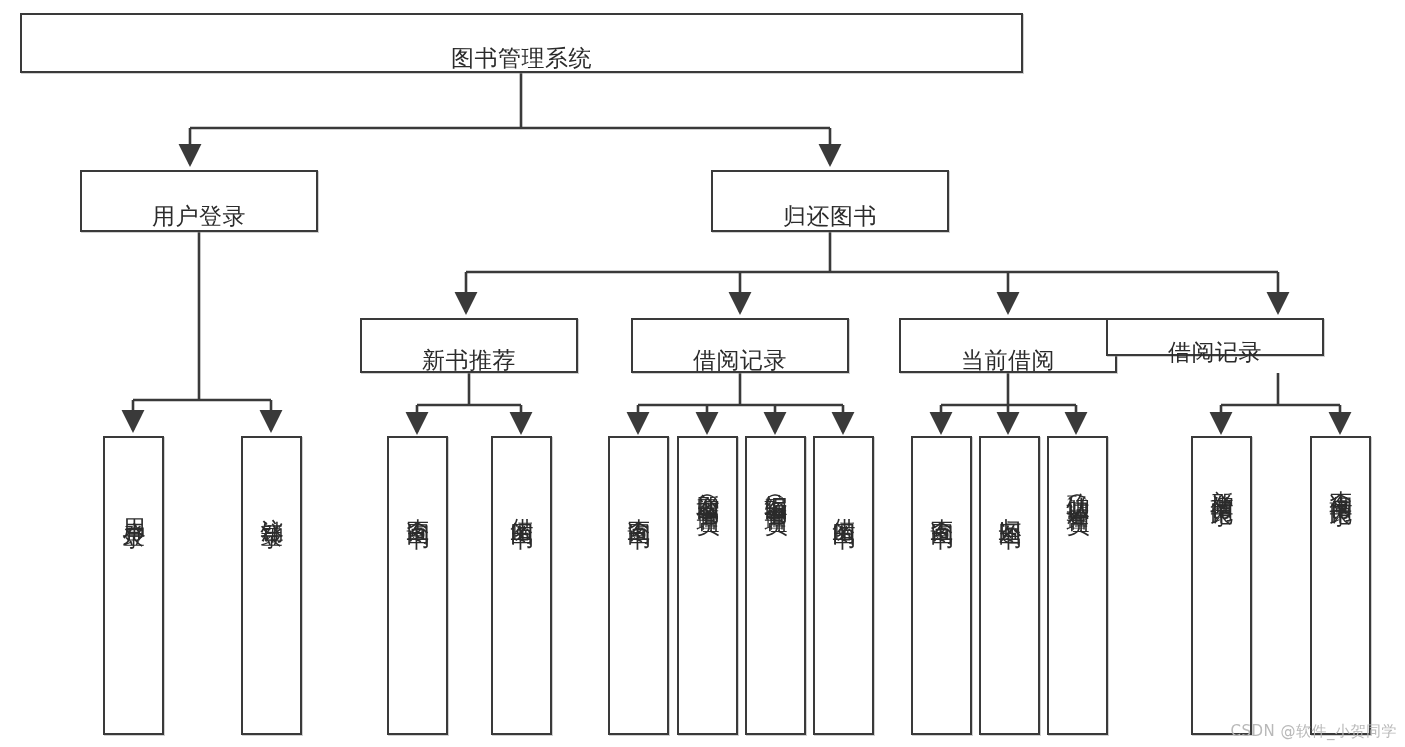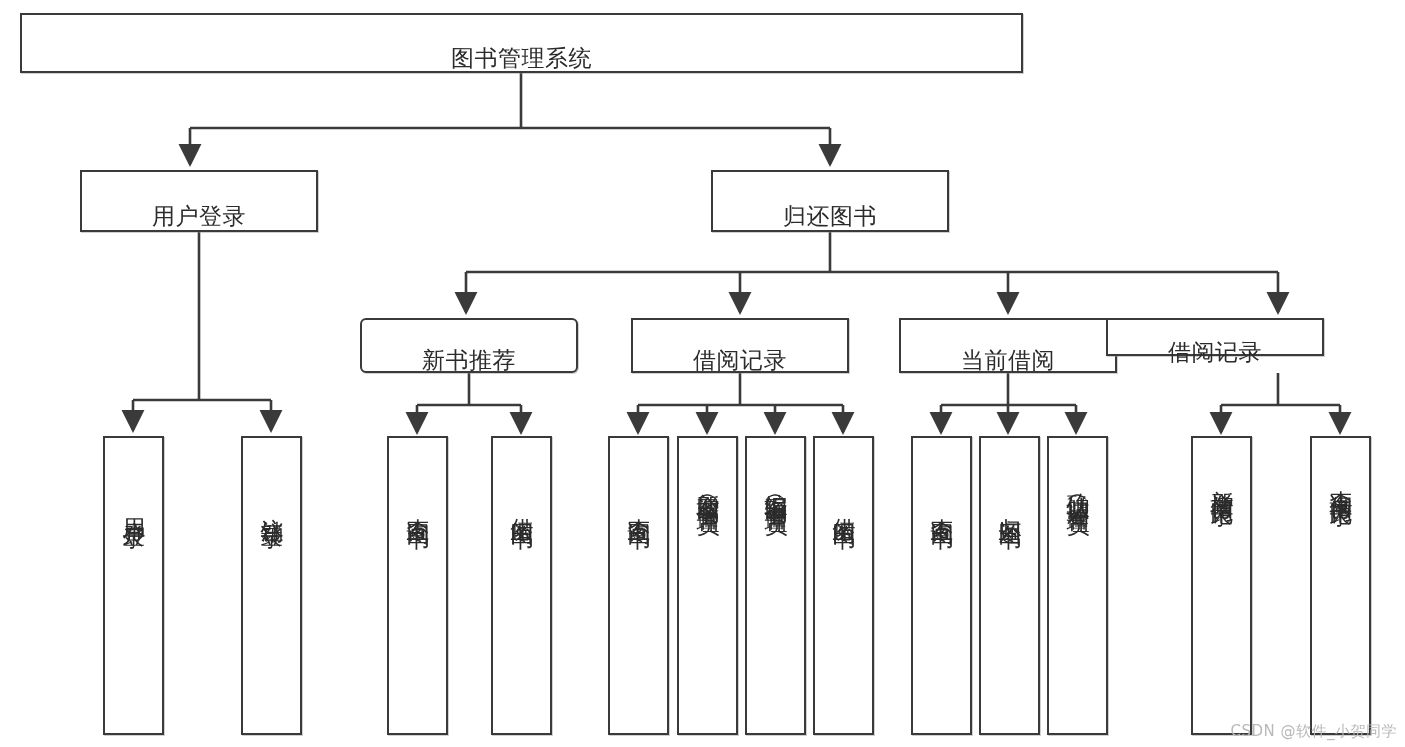--- a/index.html
+++ b/index.html
@@ -137,21 +137,21 @@
     <span class="label">图书管理系统</span>
   </div>
 
   <div class="node h" style="left:80px; top:170px; width:238px; height:62px;">
     <span class="label">用户登录</span>
   </div>
   <div class="node h" style="left:711px; top:170px; width:238px; height:62px;">
     <span class="label">归还图书</span>
   </div>
 
-  <div class="node h" style="left:360px; top:318px; width:218px; height:55px;border-radius:6px;">
+  <div class="node h" style="left:360px; top:318px; width:218px; height:55px;">
     <span class="label">新书推荐</span>
   </div>
   <div class="node h" style="left:631px; top:318px; width:218px; height:55px;">
     <span class="label">借阅记录</span>
   </div>
   <div class="node h" style="left:899px; top:318px; width:218px; height:55px;">
     <span class="label">当前借阅</span>
   </div>
   <div class="node h" style="left:1106px; top:318px; width:218px; height:38px;align-items:center;">
     <span class="label">借阅记录</span>

